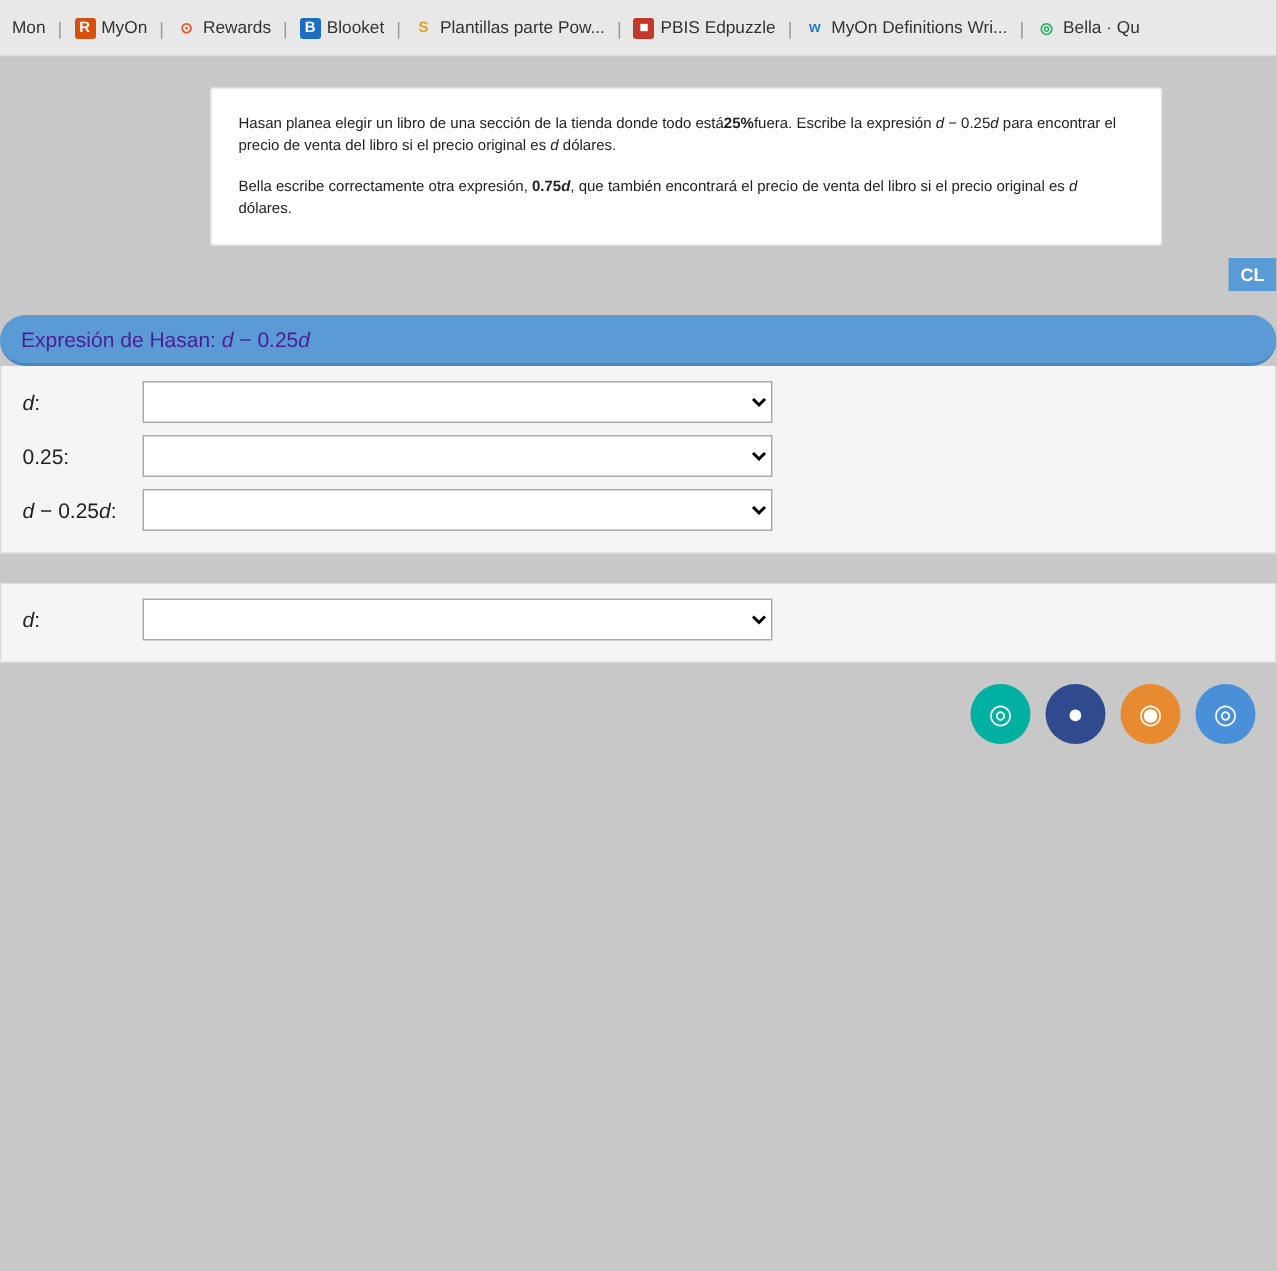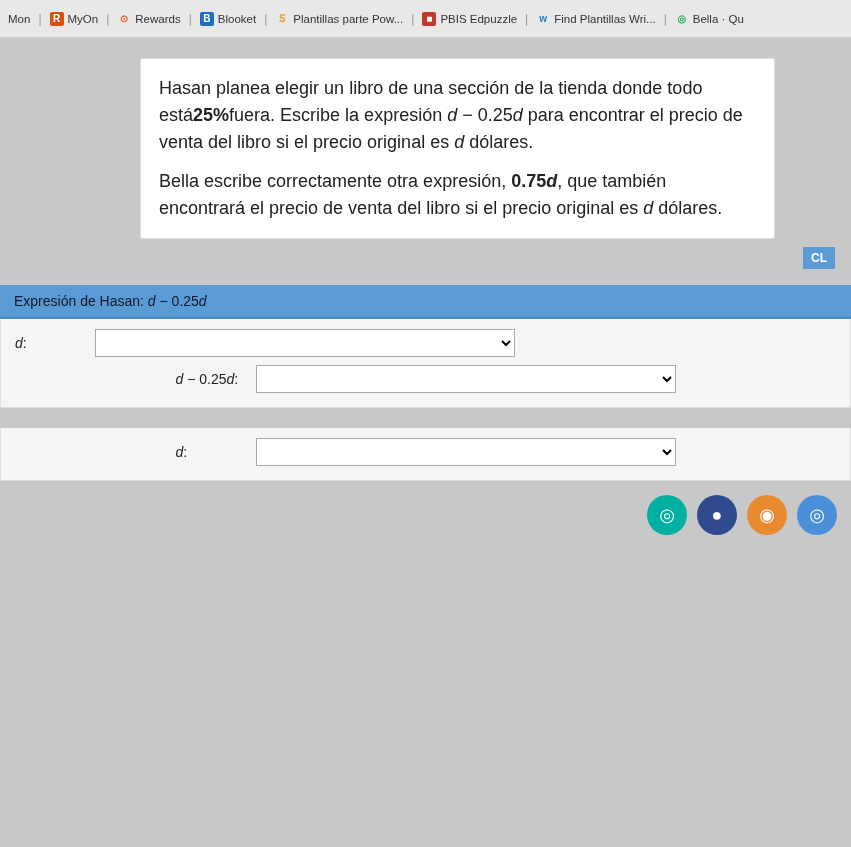--- a/index.html
+++ b/index.html
@@ -48,80 +48,80 @@
     .icon-find { background: transparent; color: #2980b9; }
     .icon-quia { background: transparent; color: #27ae60; }
     .tab-sep { color: #999; margin: 0 2px; }
 
     
     .instruction-box {
       background: white;
       border: 1px solid #ddd;
       margin: 10px 76px 10px 140px;
       padding: 16px 18px;
-      font-size: 18px;
+      font-size: 10px;
       line-height: 1.5;
       border-radius: 2px;
       position: relative;
     }
     .instruction-box p {
       margin-bottom: 12px;
       color: #222;
     }
     .instruction-box p:last-child {
       margin-bottom: 0;
     }
 
     
     .cl-button {
       position: absolute;
-      right: 16px;
+      right: 0;
       bottom: -30px;
       background: #5b9bd5;
       color: white;
       border: none;
       padding: 4px 8px;
       font-size: 12px;
       cursor: pointer;
       font-weight: bold;
       margin-top: 12px;
     }
 
     
     .section-container {
       margin: 0 0 4px 0;
     }
 
     
     .section-header {
       background: #5b9bd5;
-      color: #0f172a;
+      color: #4c1d95;
       padding: 8px 14px;
       font-size: 14px;
       font-weight: normal;
       border-bottom: 2px solid #4a86c0;
+      border-radius: 17px;
     }
 
     
     .section-body {
       background: #f5f5f5;
       padding: 10px 14px 14px 14px;
       border: 1px solid #ddd;
       border-top: none;
     }
 
     .row {
       display: flex;
       align-items: center;
       margin-bottom: 8px;
       gap: 0;
     }
     .row:last-child {
       margin-bottom: 0;
-      justify-content: center;
     }
 
     .row-label {
       min-width: 80px;
       font-size: 14px;
       color: #222;
       font-weight: normal;
     }
 
     .row-select {
@@ -206,21 +206,21 @@
     <span>Plantillas parte Pow...</span>
   </span>
   <span class="tab-sep">|</span>
   <span class="browser-tab">
     <span class="tab-icon icon-pbis">■</span>
     <span>PBIS Edpuzzle</span>
   </span>
   <span class="tab-sep">|</span>
   <span class="browser-tab">
     <span class="tab-icon icon-find">w</span>
-    <span>Find Plantillas Wri...</span>
+    <span>MyOn Definitions Wri...</span>
   </span>
   <span class="tab-sep">|</span>
   <span class="browser-tab">
     <span class="tab-icon icon-quia">◎</span>
     <span>Bella · Qu</span>
   </span>
 </div>
 
 <div class="content-wrapper">
   <div class="inner-wrapper">
@@ -249,20 +249,26 @@
       </div>
       <div class="section-body">
 
         <div class="row">
           <span class="row-label"><em>d</em>:</span>
           <select class="row-select">
             <option value=""></option>
           </select>
         </div>
 
+        <div class="row">
+          <span class="row-label">0.25:</span>
+          <select class="row-select">
+            <option value=""></option>
+          </select>
+        </div>
 
 
         <div class="row">
           <span class="row-label"><em>d</em> − 0.25<em>d</em>:</span>
           <select class="row-select">
             <option value=""></option>
           </select>
         </div>
 
       </div>

